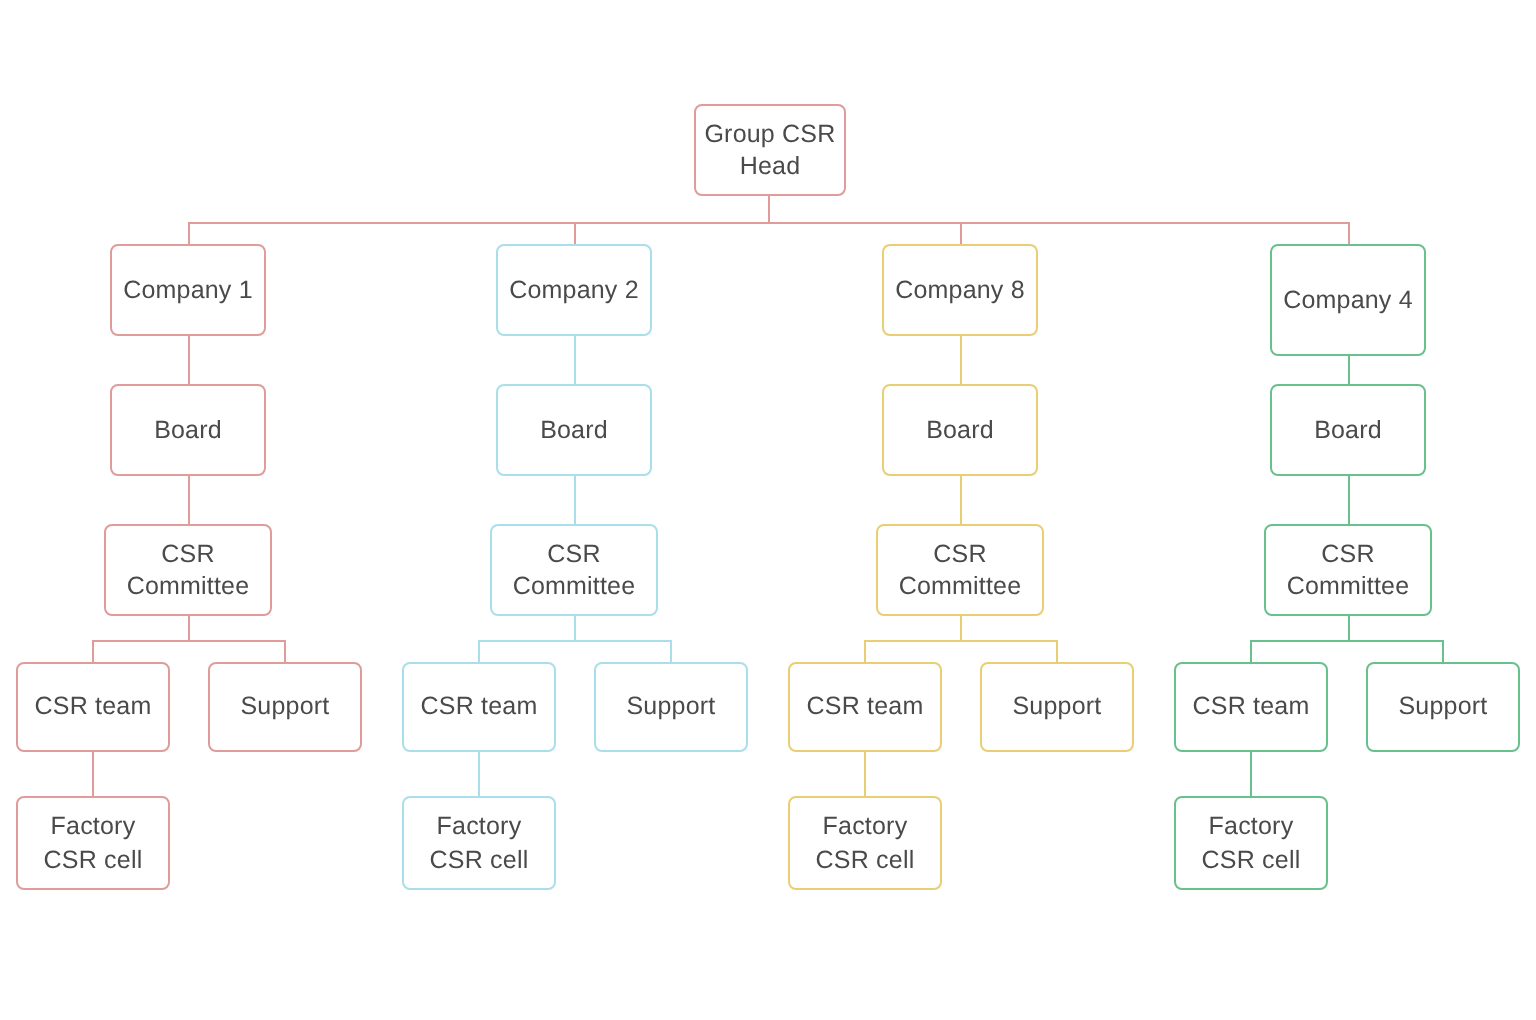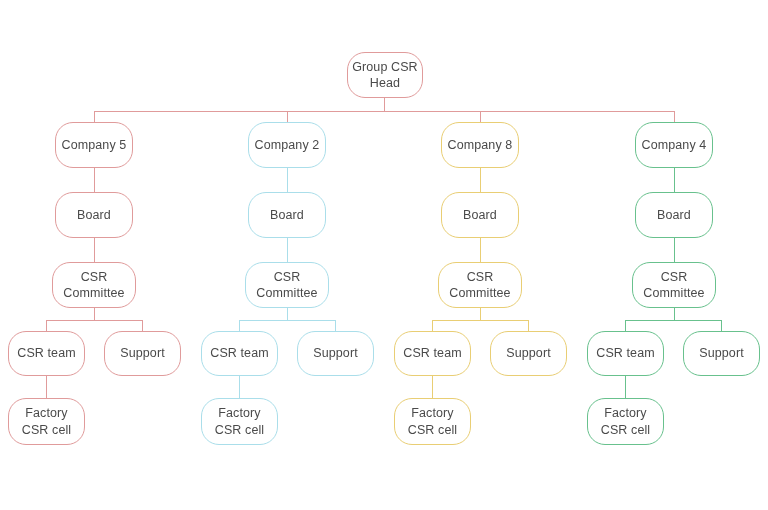--- a/index.html
+++ b/index.html
@@ -15,21 +15,21 @@
     position: relative;
     width: 768px;
     height: 510px;
     background: #ffffff;
     overflow: hidden;
   }
   .node {
     position: absolute;
     box-sizing: border-box;
     border: 1.3px solid #cccccc;
-    border-radius: 18px;
+    border-radius: 4px;
     background: #ffffff;
     display: flex;
     align-items: center;
     justify-content: center;
     text-align: center;
     color: #4a4a4a;
     font-size: 12.5px;
     line-height: 1.32;
     font-family: "Liberation Sans", sans-serif;
     letter-spacing: 0.1px;
@@ -63,21 +63,21 @@
     <div class="conn v" style="left: 480px; top: 111px; height: 11px; background: rgb(224, 155, 155);"></div>
     <div class="conn v" style="left: 674px; top: 111px; height: 11px; background: rgb(224, 155, 155);"></div>
     <div class="conn v" style="left: 94px; top: 168px; height: 24px; background: rgb(224, 155, 155);"></div>
     <div class="conn v" style="left: 94px; top: 238px; height: 24px; background: rgb(224, 155, 155);"></div>
     <div class="conn v" style="left: 94px; top: 308px; height: 12px; background: rgb(224, 155, 155);"></div>
     <div class="conn h" style="left: 46px; top: 320px; width: 96px; background: rgb(224, 155, 155);"></div>
     <div class="conn v" style="left: 46px; top: 320px; height: 11px; background: rgb(224, 155, 155);"></div>
     <div class="conn v" style="left: 142px; top: 320px; height: 11px; background: rgb(224, 155, 155);"></div>
     <div class="conn v" style="left: 46px; top: 376px; height: 22px; background: rgb(224, 155, 155);"></div>
     <div class="node" style="left: 55px; top: 122px; width: 78px; height: 46px; border-color: rgb(224, 155, 155); color: rgb(74, 74, 74);">
-      <span class="node-label">Company 5</span>
+      <span class="node-label">Company 1</span>
     </div>
     <div class="node" style="left: 55px; top: 192px; width: 78px; height: 46px; border-color: rgb(224, 155, 155); color: rgb(74, 74, 74);">
       <span class="node-label">Board</span>
     </div>
     <div class="node" style="left: 52px; top: 262px; width: 84px; height: 46px; border-color: rgb(224, 155, 155); color: rgb(74, 74, 74);">
       <span class="node-label">CSR
 Committee</span>
     </div>
     <div class="node" style="left: 8px; top: 331px; width: 77px; height: 45px; border-color: rgb(224, 155, 155); color: rgb(74, 74, 74);">
       <span class="node-label">CSR team</span>
@@ -143,21 +143,21 @@
       <span class="node-label">Factory
 CSR cell</span>
     </div>
     <div class="conn v" style="left: 674px; top: 168px; height: 24px; background: rgb(104, 193, 141);"></div>
     <div class="conn v" style="left: 674px; top: 238px; height: 24px; background: rgb(104, 193, 141);"></div>
     <div class="conn v" style="left: 674px; top: 308px; height: 12px; background: rgb(104, 193, 141);"></div>
     <div class="conn h" style="left: 625px; top: 320px; width: 96px; background: rgb(104, 193, 141);"></div>
     <div class="conn v" style="left: 625px; top: 320px; height: 11px; background: rgb(104, 193, 141);"></div>
     <div class="conn v" style="left: 721px; top: 320px; height: 11px; background: rgb(104, 193, 141);"></div>
     <div class="conn v" style="left: 625px; top: 376px; height: 22px; background: rgb(104, 193, 141);"></div>
-    <div class="node" style="left: 635px; top: 122px; width: 78px; height: 46px; border-color: rgb(104, 193, 141); color: rgb(74, 74, 74);">
+    <div class="node" style="left: 635px; top: 122px; width: 78px; height: 56px; border-color: rgb(104, 193, 141); color: rgb(74, 74, 74);">
       <span class="node-label">Company 4</span>
     </div>
     <div class="node" style="left: 635px; top: 192px; width: 78px; height: 46px; border-color: rgb(104, 193, 141); color: rgb(74, 74, 74);">
       <span class="node-label">Board</span>
     </div>
     <div class="node" style="left: 632px; top: 262px; width: 84px; height: 46px; border-color: rgb(104, 193, 141); color: rgb(74, 74, 74);">
       <span class="node-label">CSR
 Committee</span>
     </div>
     <div class="node" style="left: 587px; top: 331px; width: 77px; height: 45px; border-color: rgb(104, 193, 141); color: rgb(74, 74, 74);">

